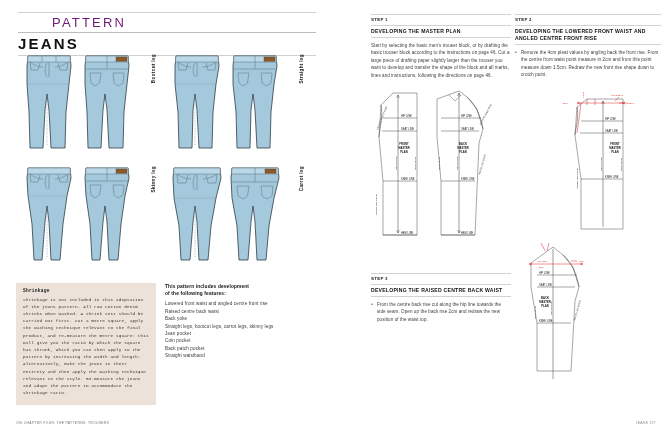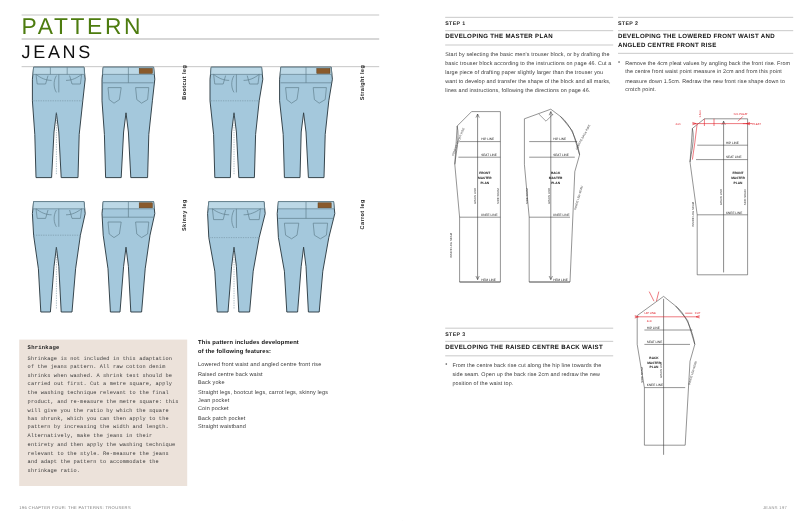--- a/index.html
+++ b/index.html
@@ -14,25 +14,25 @@
   .page { position:absolute; inset:0; display:flex; }
   .page-left { width:335px; height:434px; position:relative; padding:0; background:#fff; }
   .page-right { width:335px; height:434px; position:relative; background:#fff; }
   .spine { position:absolute; left:335px; top:0; width:1px; height:434px; background:#f2f2f2; }
 
   
   .hdr { position:absolute; left:18px; top:12px; width:298px; }
   .hdr .rule { height:1px; background:#cfcfcf; }
   .hdr .rule.thick { height:1px; background:#bdbdbd; }
   .hdr-pattern {
-    font-size:19px; letter-spacing:2.2px; color:#4d7c0f; font-weight:400;
-    padding:3px 0 2px 0; line-height:14px;
+    font-size:13px; letter-spacing:2.2px; color:#701a75; font-weight:400;
+    padding:3px 0 2px 0; line-height:14px;margin-left:34px;
   }
   .hdr-jeans {
-    font-size:15px; letter-spacing:2.2px; color:#111; font-weight:normal;
+    font-size:15px; letter-spacing:2.2px; color:#111; font-weight:bold;
     padding:3px 0 3px 0; line-height:16px;
   }
 
   
   .jeans-grid { position:absolute; left:14px; top:46px; width:306px; height:225px; }
   .jeans-row { position:absolute; left:0; width:306px; height:110px; }
   .jeans-row.r1 { top:0; }
   .jeans-row.r2 { top:112px; }
   .jeans-pair { position:absolute; top:0; width:140px; height:110px; }
   .jeans-pair.p1 { left:0px; }

